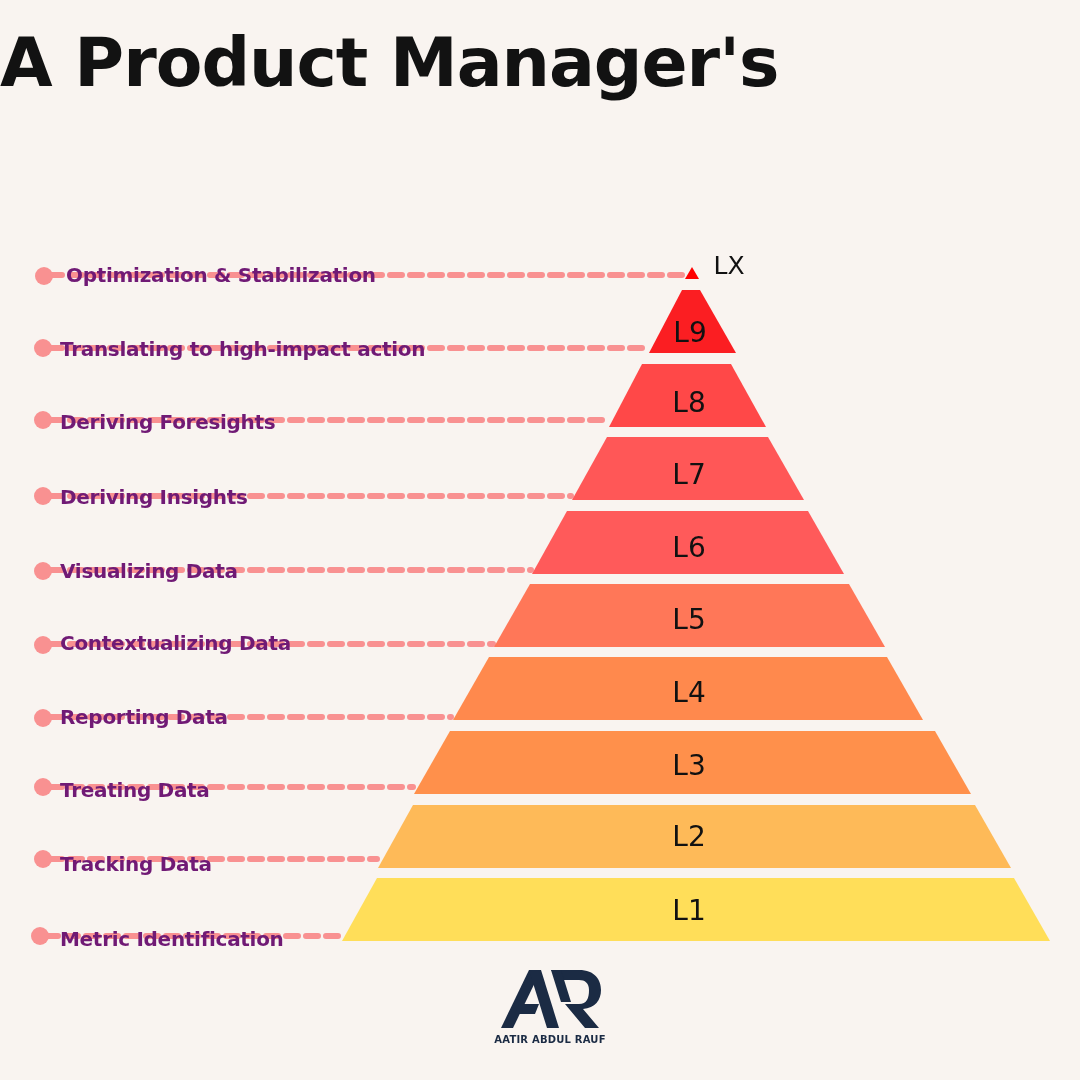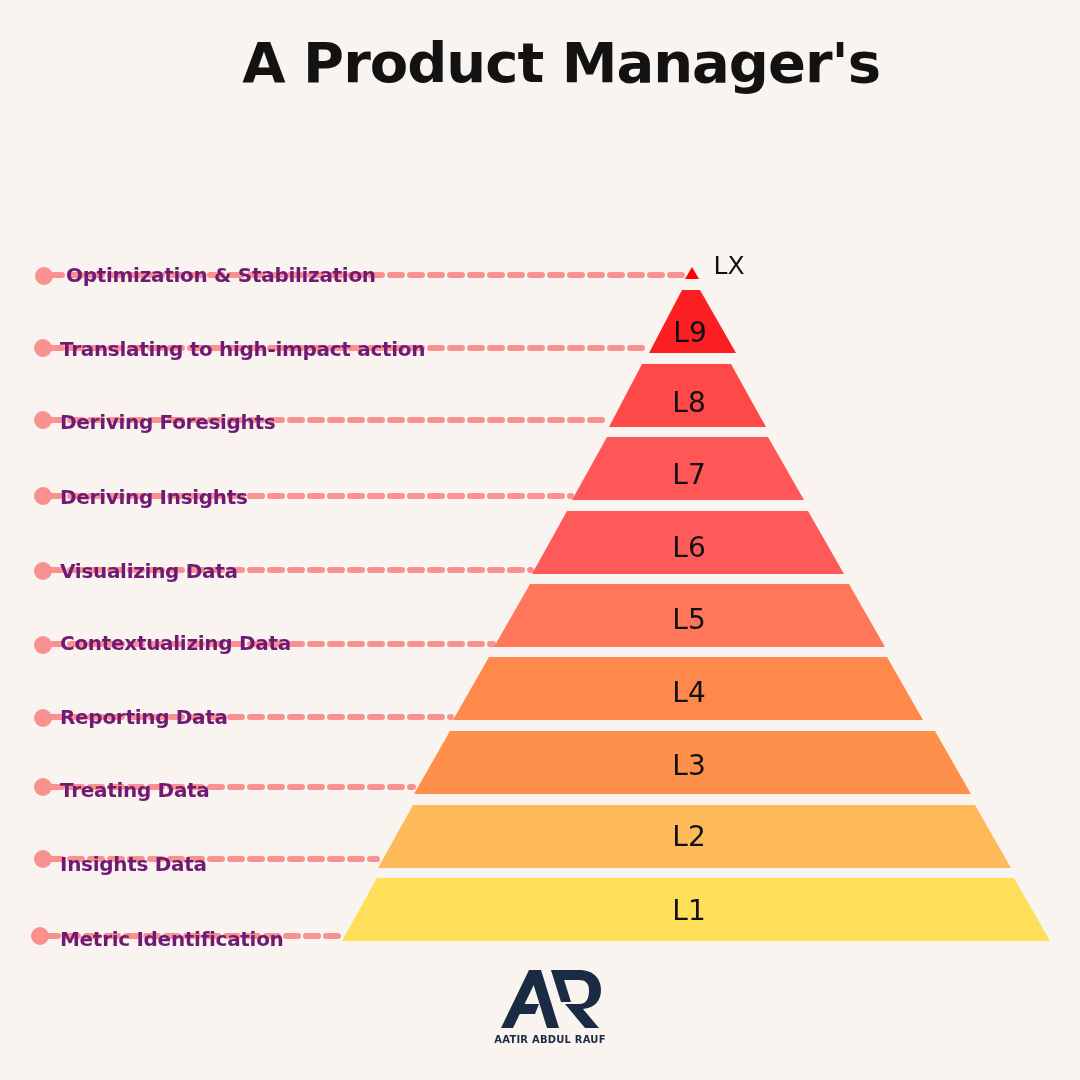--- a/index.html
+++ b/index.html
@@ -4,23 +4,23 @@
 <style>
   html, body { margin: 0; padding: 0; }
   body {
     width: 1080px; height: 1080px; overflow: hidden;
     background: #f9f4f0;
     font-family: "DejaVu Sans", sans-serif;
     position: relative;
   }
   .title {
     position: absolute; left: 0; top: 28px; width: 880px;
-    text-align: right; color: #121212;
+    text-align: left; color: #121212;
     font-family: "DejaVu Sans", sans-serif; font-weight: bold;
-    font-size: 56px; line-height: 70px; letter-spacing: -1px;
+    font-size: 68px; line-height: 70px; letter-spacing: -1px;
   }
   .title div { white-space: nowrap; }
   svg.pyr { position: absolute; left: 0; top: 0; }
   .label {
     position: absolute; left: 60px;
     font-family: "DejaVu Sans", sans-serif; font-weight: bold;
     font-size: 20px; color: #701a75; white-space: nowrap; letter-spacing: -0.3px; margin-top: 32px;
   }
   .tier-label {
     position: absolute; width: 80px; margin-left: -40px;
@@ -79,21 +79,21 @@
 </svg>
 
 <div class="label" style="left:66px; top:231px;">Optimization &amp; Stabilization</div>
 <div class="label" style="top:305px;">Translating to high-impact action</div>
 <div class="label" style="top:378px;">Deriving Foresights</div>
 <div class="label" style="top:453px;">Deriving Insights</div>
 <div class="label" style="top:527px;">Visualizing Data</div>
 <div class="label" style="top:599px;">Contextualizing Data</div>
 <div class="label" style="top:673px;">Reporting Data</div>
 <div class="label" style="top:746px;">Treating Data</div>
-<div class="label" style="top:820px;">Insights Data</div>
+<div class="label" style="top:820px;">Tracking Data</div>
 <div class="label" style="top:895px;">Metric Identification</div>
 
 <div class="tier-label" style="left:729px; top:251px; font-size:25px;">LX</div>
 <div class="tier-label" style="left:690px; top:316px;">L9</div>
 <div class="tier-label" style="left:689px; top:386px;">L8</div>
 <div class="tier-label" style="left:689px; top:458px;">L7</div>
 <div class="tier-label" style="left:689px; top:531px;">L6</div>
 <div class="tier-label" style="left:689px; top:603px;">L5</div>
 <div class="tier-label" style="left:689px; top:676px;">L4</div>
 <div class="tier-label" style="left:689px; top:749px;">L3</div>

